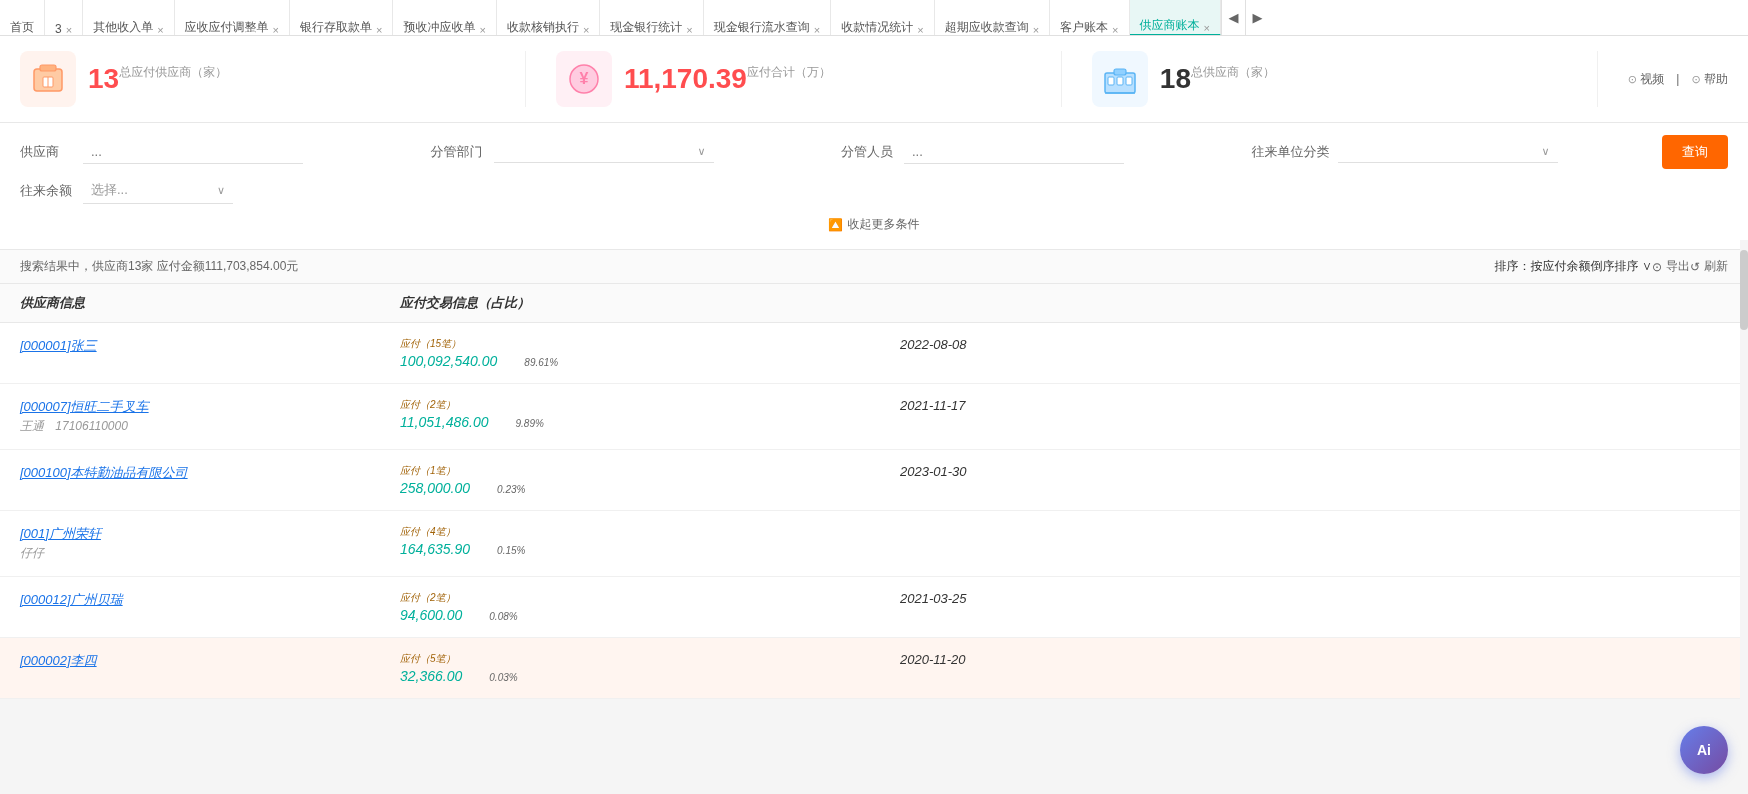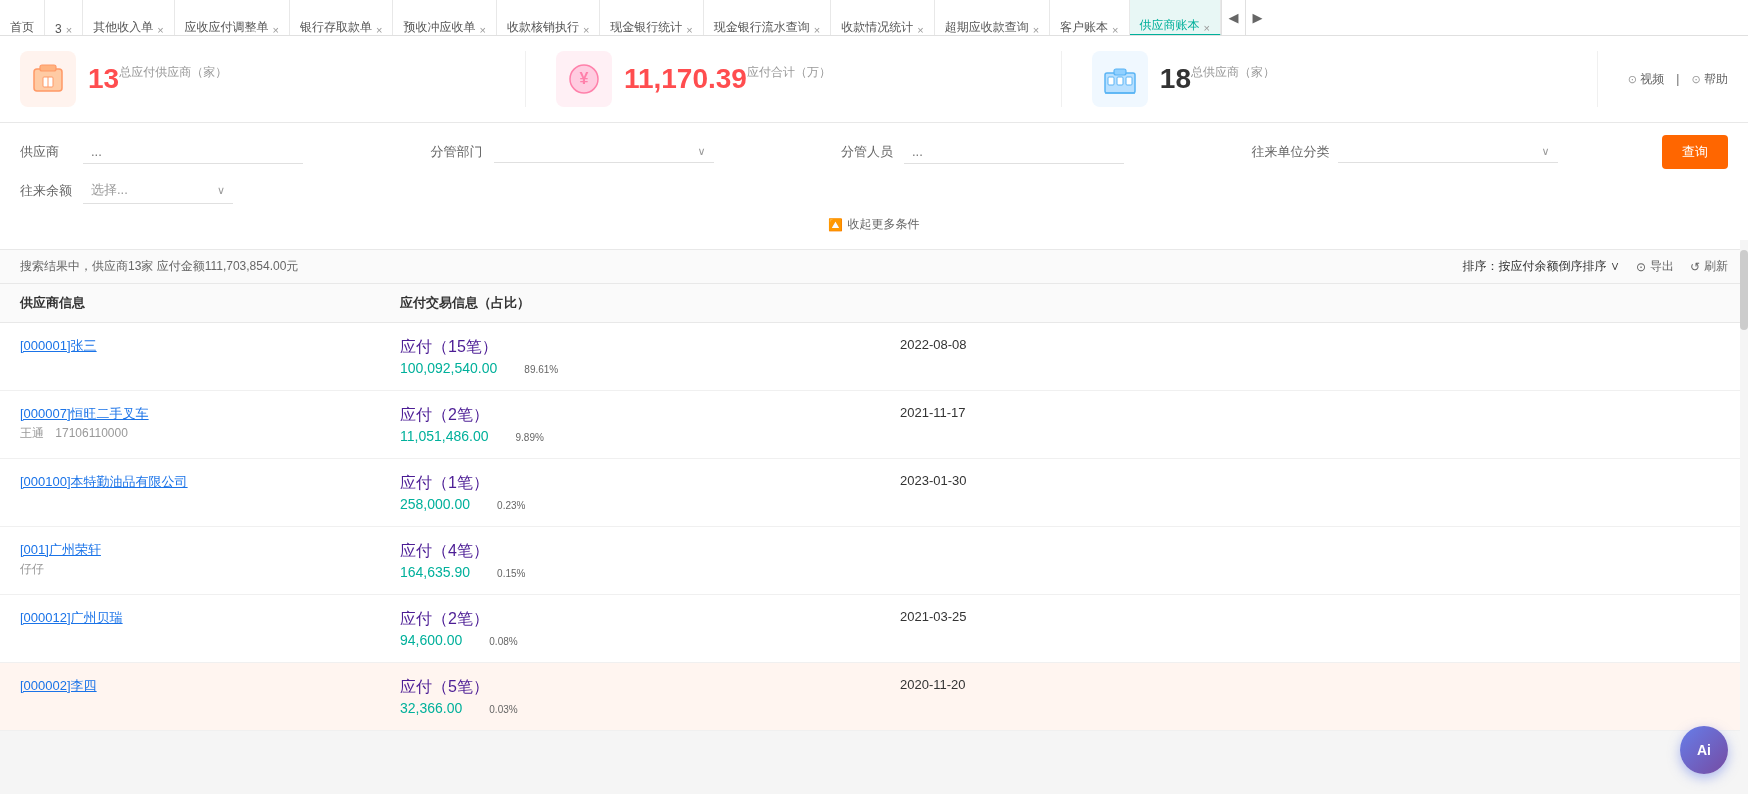--- a/index.html
+++ b/index.html
@@ -138,28 +138,29 @@
     .result-bar {
       background: #fafafa;
       padding: 8px 20px;
       display: flex;
       align-items: center;
       justify-content: space-between;
       border-bottom: 1px solid #e8e8e8;
       font-size: 12px;
       color: #666;
     }
-    .result-actions { display: flex; align-items: center; gap: 16px; }
+    .result-actions { display: flex; align-items: center; gap: 0; }
     .sort-text { color: #333; }
     .action-btn { display: flex; align-items: center; gap: 4px; cursor: pointer; color: #666; }
 
     
     .table-container {
       background: #fff;
       margin: 0;
+      font-style: italic;
     }
     .table-header {
       display: flex;
       padding: 10px 20px;
       background: #fafafa;
       border-bottom: 1px solid #e8e8e8;
       font-weight: bold;
       font-size: 13px;
       color: #333;
     }
@@ -170,21 +171,21 @@
     .table-row {
       display: flex;
       padding: 14px 20px;
       border-bottom: 1px solid #f0f0f0;
       align-items: flex-start;
     }
     .table-row.highlight { background: #fff5f0; }
     .supplier-name { color: #1a73e8; text-decoration: underline; cursor: pointer; font-size: 13px; }
     .supplier-contact { color: #999; font-size: 12px; margin-top: 2px; }
     .transaction-info { display: flex; flex-direction: column; gap: 2px; }
-    .transaction-label { font-size: 16px; color: #4c1d95; }
+    .transaction-label { font-size: 10px; color: #a16207; }
     .transaction-amount { color: #00b09b; font-size: 14px; cursor: pointer; }
     .transaction-percent { color: #666; font-size: 10px; margin-left: 16px; }
     .transaction-row { display: flex; align-items: baseline; gap: 11px; }
     .last-payment { color: #333; font-size: 13px; }
     .scrollbar-track {
       position: fixed;
       right: 0;
       top: 240px;
       width: 8px;
       height: calc(100vh - 240px);

